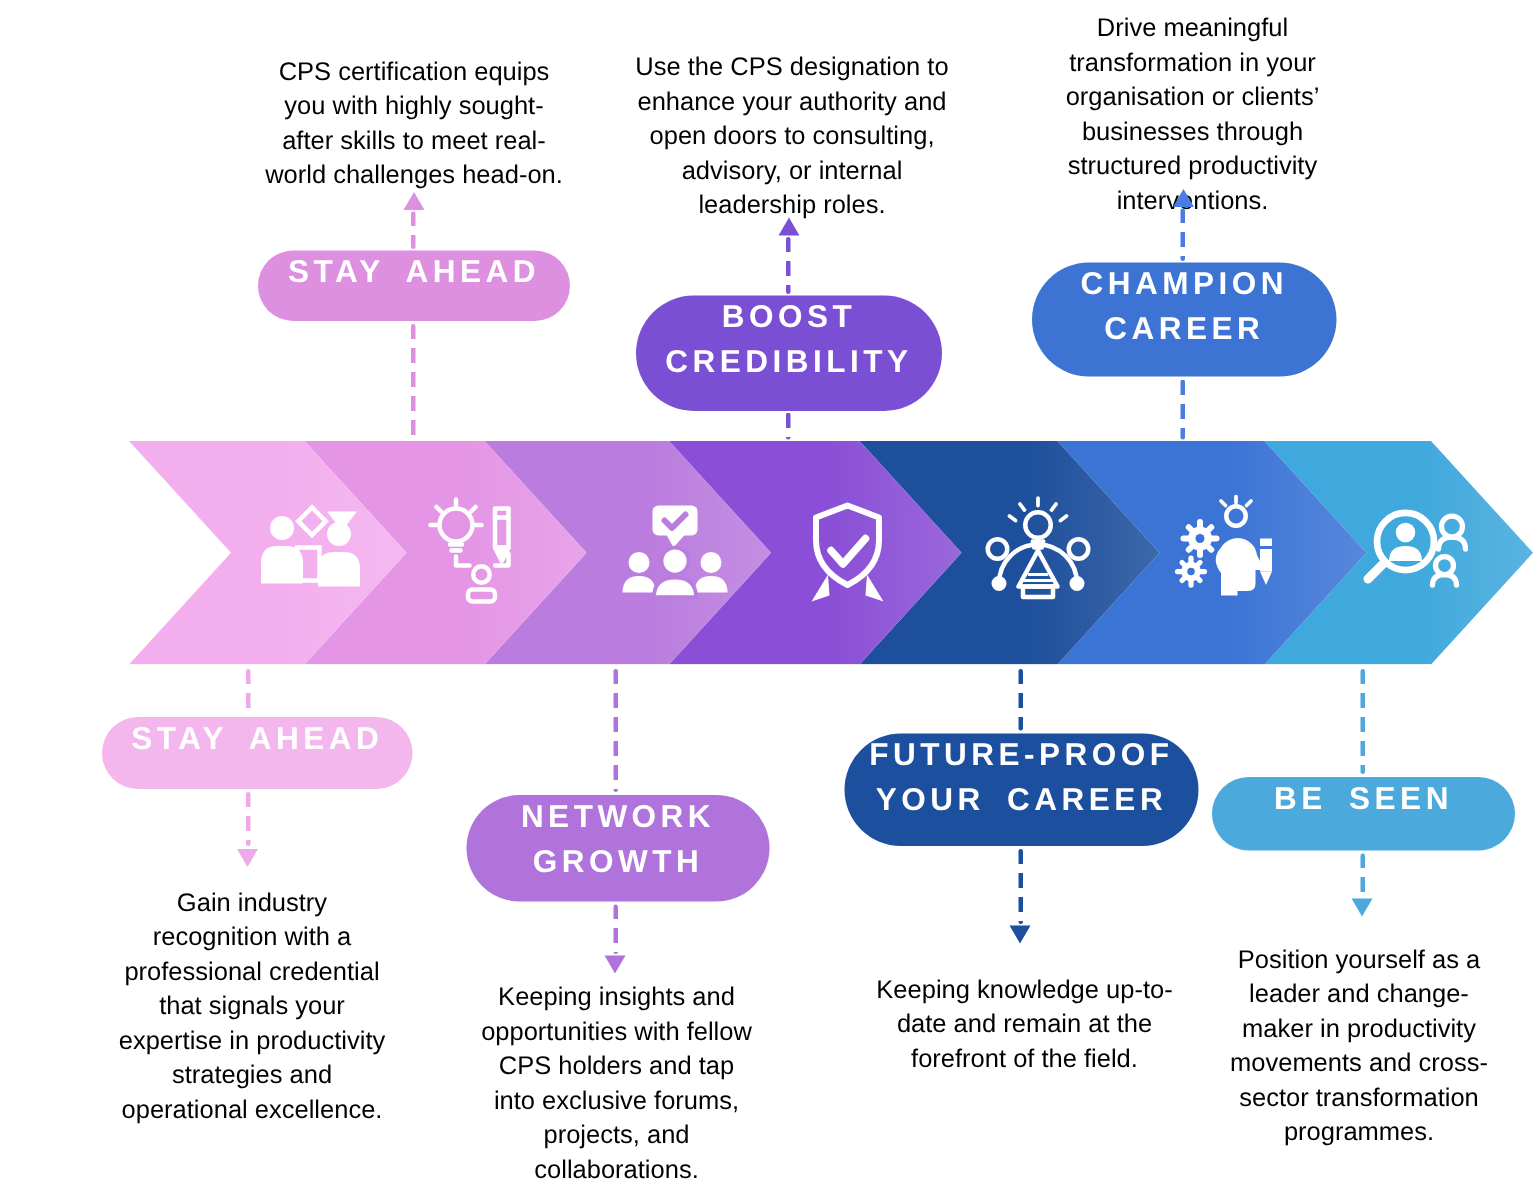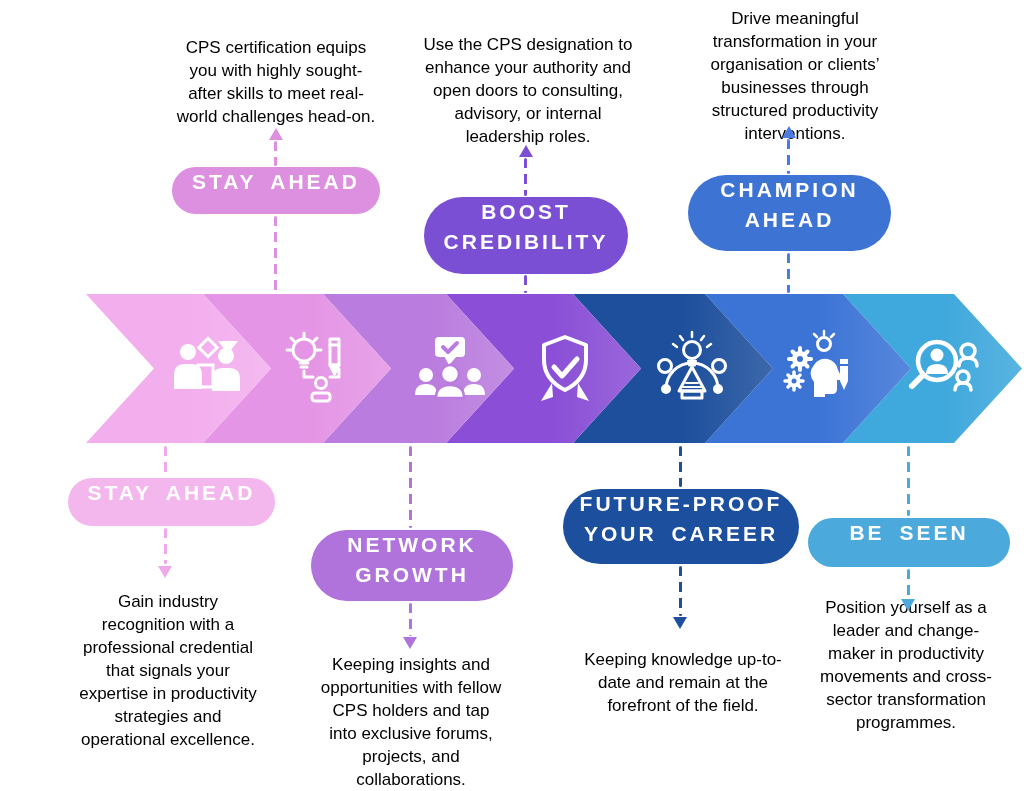--- a/index.html
+++ b/index.html
@@ -71,21 +71,21 @@
 
   <div class="pill" style="left: 172px; top: 167px; width: 208px; height: 47px; --c: #DC90DF;">
     <span>STAY AHEAD</span>
   </div>
   <div class="pill" style="left: 424px; top: 197px; width: 204px; height: 77px; --c: #7B4FD3;">
     <span>BOOST</span>
     <span>CREDIBILITY</span>
   </div>
   <div class="pill" style="left: 688px; top: 175px; width: 203px; height: 76px; --c: #3D74D4;">
     <span>CHAMPION</span>
-    <span>AHEAD</span>
+    <span>CAREER</span>
   </div>
 
   <div class="band">
     <div class="seg" style="left: 0px; width: 185px; z-index: 17; --c: #F3AEEE;"></div>
     <div class="seg" style="left: 117px; width: 188px; z-index: 16; --c: #E495E5;"></div>
     <div class="seg" style="left: 237px; width: 191px; z-index: 15; --c: #BA7CDE;"></div>
     <div class="seg" style="left: 360px; width: 195px; z-index: 14; --c: #8A4FD6;"></div>
     <div class="seg" style="left: 487px; width: 200px; z-index: 13; --c: #1D4F9C;"></div>
     <div class="seg" style="left: 619px; width: 206px; z-index: 12; --c: #3C74D6;"></div>
     <div class="seg" style="left: 757px; width: 179px; z-index: 11; --c: #3FA8DC;"></div>
@@ -213,15 +213,15 @@
     <span>FUTURE-PROOF</span>
     <span>YOUR CAREER</span>
   </div>
   <div class="pill" style="left: 808px; top: 518px; width: 202px; height: 49px; --c: #4BA9DC;">
     <span>BE SEEN</span>
   </div>
 
   <div class="desc" style="left:168px;top:590px;width:182px;">Gain industry recognition with a professional credential that signals your expertise in productivity strategies and operational excellence.</div>
   <div class="desc" style="left:411px;top:653px;width:185px;">Keeping insights and opportunities with fellow CPS holders and tap into exclusive forums, projects, and collaborations.</div>
   <div class="desc" style="left:683px;top:648px;width:205px;">Keeping knowledge up-to-date and remain at the forefront of the field.</div>
-  <div class="desc" style="left:906px;top:596px;width:172px;">Position yourself as a leader and change-maker in productivity movements and cross-sector transformation programmes.</div>
+  <div class="desc" style="left:906px;top:628px;width:172px;">Position yourself as a leader and change-maker in productivity movements and cross-sector transformation programmes.</div>
 
 </div>
 
 </body></html>

